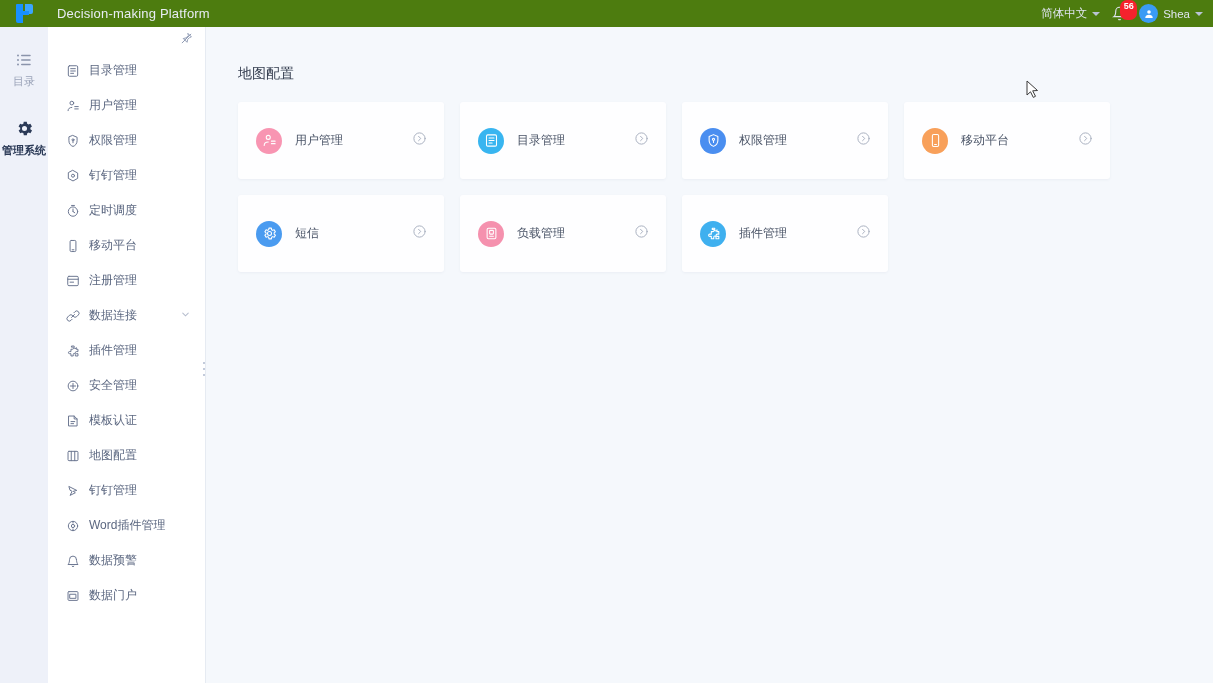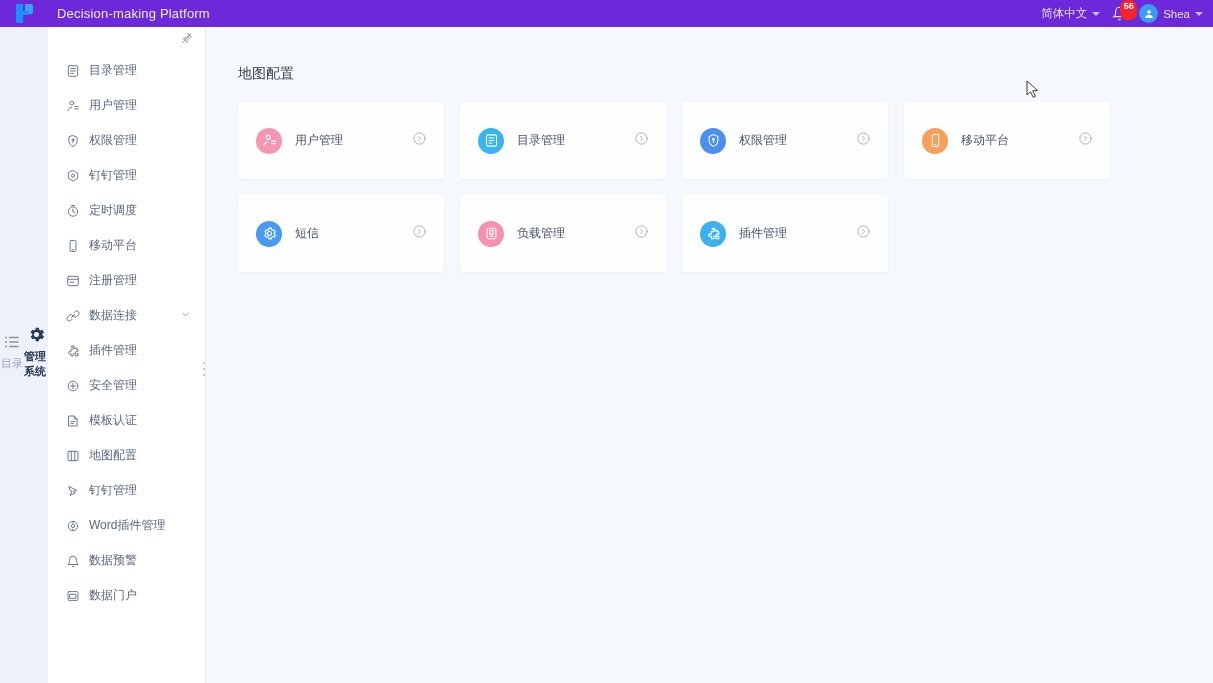--- a/index.html
+++ b/index.html
@@ -7,21 +7,21 @@
     width: 1213px; height: 683px;
     font-family: "Liberation Sans", "DejaVu Sans", sans-serif;
     background: #f5f8fc;
     overflow: hidden;
   }
   .app { position: relative; width: 1213px; height: 683px; }
 
   
   .header {
     position: absolute; top: 0; left: 0; width: 1213px; height: 27px;
-    background: #6d28d9;
+    background: #4d7c0f;
     display: flex; align-items: center;
   }
   .logo-box {
     width: 48px; height: 27px;
     display: flex; align-items: center; justify-content: center;
   }
   .logo-mark { width: 17px; height: 19px; position: relative; }
   .logo-mark .bar-l {
     position: absolute; left: 0; top: 0; width: 7px; height: 19px;
     background: #1890ff; border-radius: 1px 0 0 2px;
@@ -60,21 +60,21 @@
   }
   .avatar {
     width: 19px; height: 19px; border-radius: 50%; background: #3a9bf4;
     display: flex; align-items: center; justify-content: center;
   }
 
   
   .rail {
     position: absolute; top: 27px; left: 0; width: 48px; height: 656px;
     background: #eef1f9;
-    display: flex; flex-direction: row; align-items: center;
+    display: flex; flex-direction: column; align-items: flex-start;
     padding-top: 24px;
   }
   .rail-item {
     width: 48px; display: flex; flex-direction: column;
     align-items: center; gap: 5px; margin-bottom: 30px; cursor: pointer;
   }
   .rail-label { font-size: 11px; color: #9aa3b8; }
   .rail-item.active .rail-label { color: #2b3a57; font-weight: bold; }
 
   

